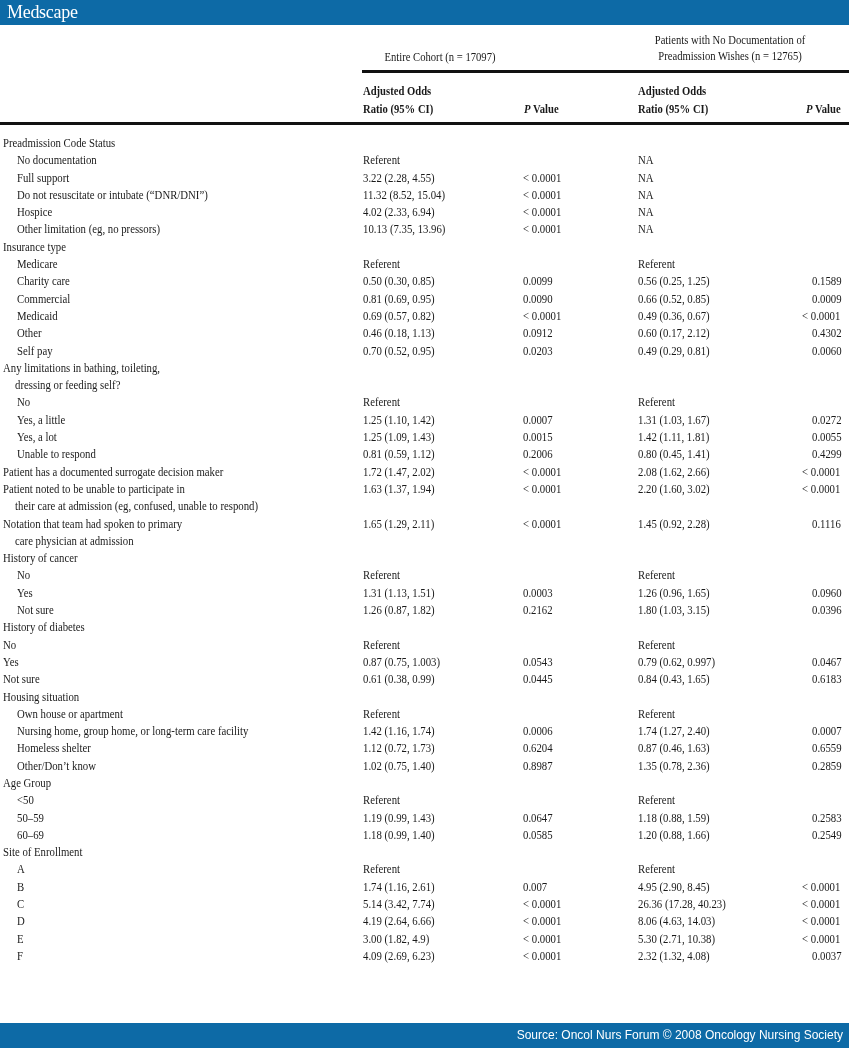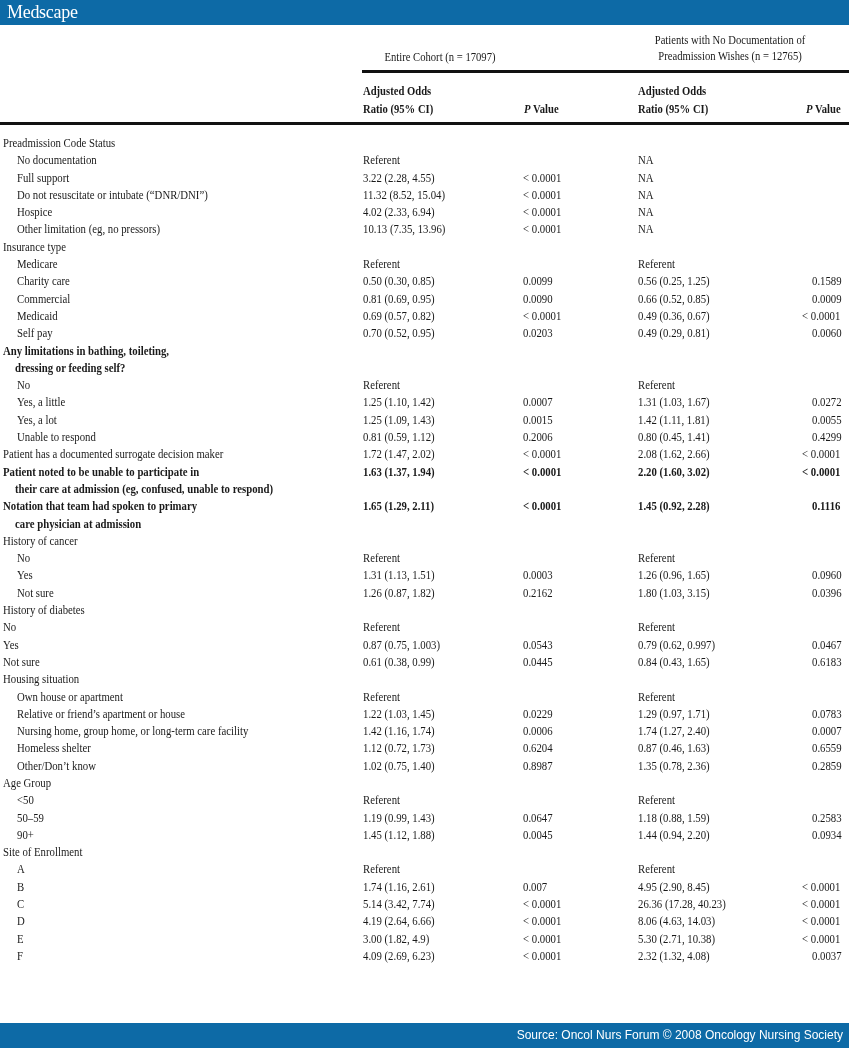--- a/index.html
+++ b/index.html
@@ -85,21 +85,21 @@
       top: 110px;
       width: 675px;
     }
     .row {
       position: relative;
       height: 17.3px;
       font-size: 12.5px;
       line-height: 17.3px;
       white-space: nowrap;
     }
-    .row.tall { height: 34.6px; font-weight: bold; }
+    .row.tall { height: 34.6px; }
     .row .lbl {
       position: absolute;
       left: 3px;
       top: 0;
       transform-origin: left top;
       transform: scaleX(0.86);
     }
     .row.sub .lbl { left: 17px; }
     .row .lbl .cont { display: block; padding-left: 14px; }
     .row .c1, .row .c2, .row .c3, .row .c4 {
@@ -212,20 +212,27 @@
         <span class="c4">0.0009</span>
       </div>
       <div class="row sub">
         <span class="lbl"><span>Medicaid</span></span>
         <span class="c1">0.69 (0.57, 0.82)</span>
         <span class="c2">&lt; 0.0001</span>
         <span class="c3">0.49 (0.36, 0.67)</span>
         <span class="c4 wide">&lt; 0.0001</span>
       </div>
       <div class="row sub">
+        <span class="lbl"><span>Other</span></span>
+        <span class="c1">0.46 (0.18, 1.13)</span>
+        <span class="c2">0.0912</span>
+        <span class="c3">0.60 (0.17, 2.12)</span>
+        <span class="c4">0.4302</span>
+      </div>
+      <div class="row sub">
         <span class="lbl"><span>Self pay</span></span>
         <span class="c1">0.70 (0.52, 0.95)</span>
         <span class="c2">0.0203</span>
         <span class="c3">0.49 (0.29, 0.81)</span>
         <span class="c4">0.0060</span>
       </div>
       <div class="row tall">
         <span class="lbl"><span>Any limitations in bathing, toileting,</span><span class="cont">dressing or feeding self?</span></span>
       </div>
       <div class="row sub">
@@ -329,27 +336,20 @@
         <span class="lbl"><span>Housing situation</span></span>
       </div>
       <div class="row sub">
         <span class="lbl"><span>Own house or apartment</span></span>
         <span class="c1">Referent</span>
         <span class="c2"></span>
         <span class="c3">Referent</span>
         <span class="c4"></span>
       </div>
       <div class="row sub">
-        <span class="lbl"><span>Relative or friend’s apartment or house</span></span>
-        <span class="c1">1.22 (1.03, 1.45)</span>
-        <span class="c2">0.0229</span>
-        <span class="c3">1.29 (0.97, 1.71)</span>
-        <span class="c4">0.0783</span>
-      </div>
-      <div class="row sub">
         <span class="lbl"><span>Nursing home, group home, or long-term care facility</span></span>
         <span class="c1">1.42 (1.16, 1.74)</span>
         <span class="c2">0.0006</span>
         <span class="c3">1.74 (1.27, 2.40)</span>
         <span class="c4">0.0007</span>
       </div>
       <div class="row sub">
         <span class="lbl"><span>Homeless shelter</span></span>
         <span class="c1">1.12 (0.72, 1.73)</span>
         <span class="c2">0.6204</span>
@@ -374,25 +374,25 @@
         <span class="c4"></span>
       </div>
       <div class="row sub">
         <span class="lbl"><span>50–59</span></span>
         <span class="c1">1.19 (0.99, 1.43)</span>
         <span class="c2">0.0647</span>
         <span class="c3">1.18 (0.88, 1.59)</span>
         <span class="c4">0.2583</span>
       </div>
       <div class="row sub">
-        <span class="lbl"><span>90+</span></span>
-        <span class="c1">1.45 (1.12, 1.88)</span>
-        <span class="c2">0.0045</span>
-        <span class="c3">1.44 (0.94, 2.20)</span>
-        <span class="c4">0.0934</span>
+        <span class="lbl"><span>60–69</span></span>
+        <span class="c1">1.18 (0.99, 1.40)</span>
+        <span class="c2">0.0585</span>
+        <span class="c3">1.20 (0.88, 1.66)</span>
+        <span class="c4">0.2549</span>
       </div>
       <div class="row">
         <span class="lbl"><span>Site of Enrollment</span></span>
       </div>
       <div class="row sub">
         <span class="lbl"><span>A</span></span>
         <span class="c1">Referent</span>
         <span class="c2"></span>
         <span class="c3">Referent</span>
         <span class="c4"></span>

